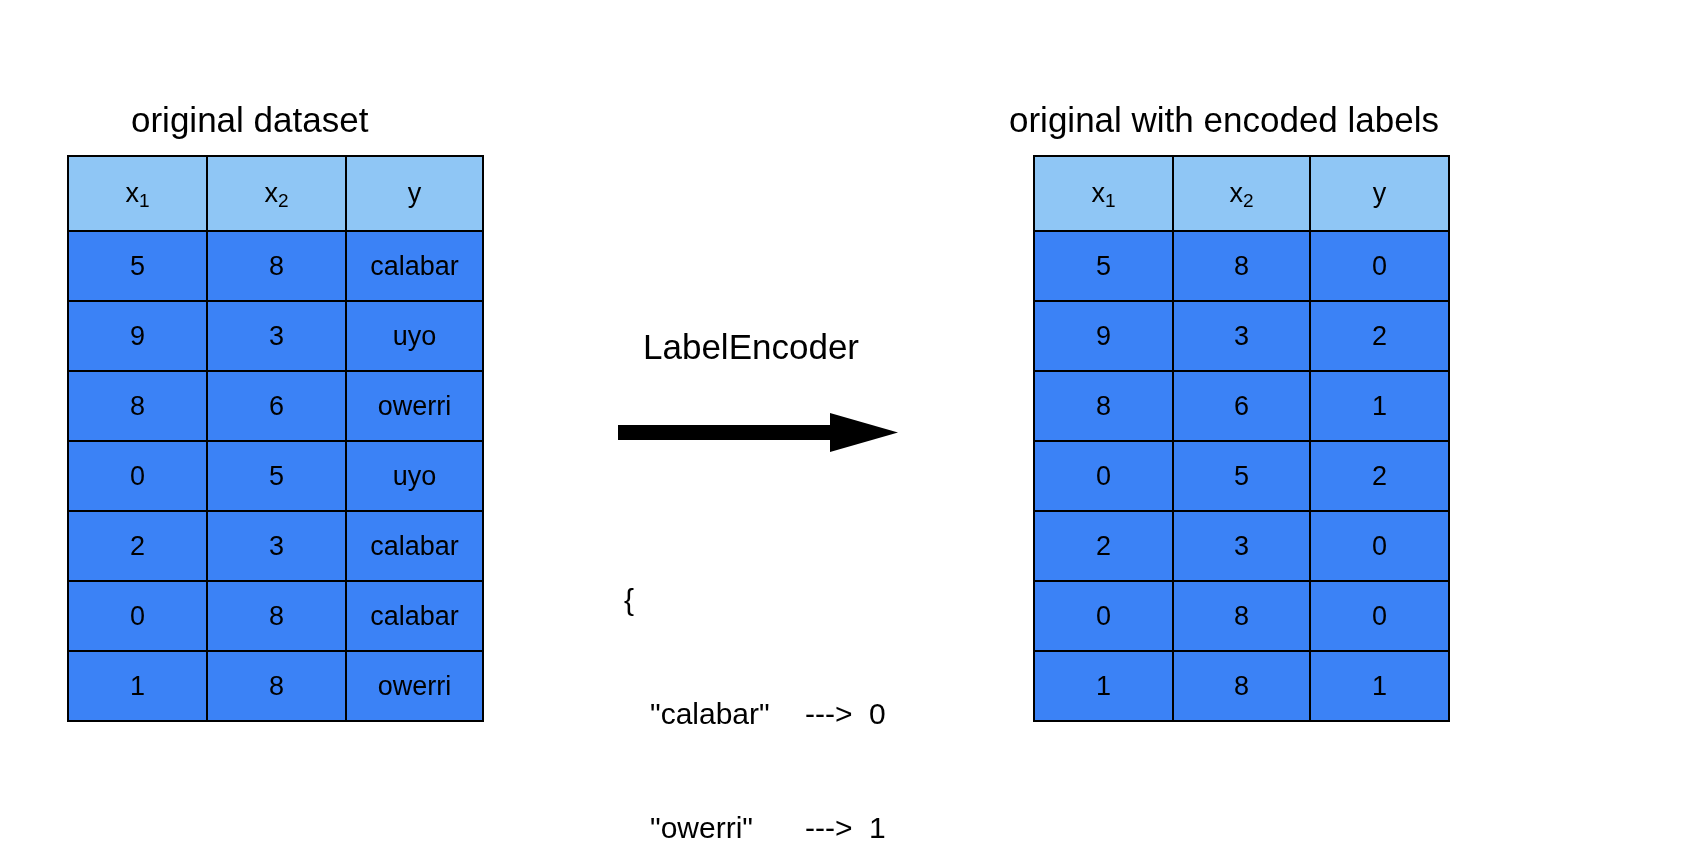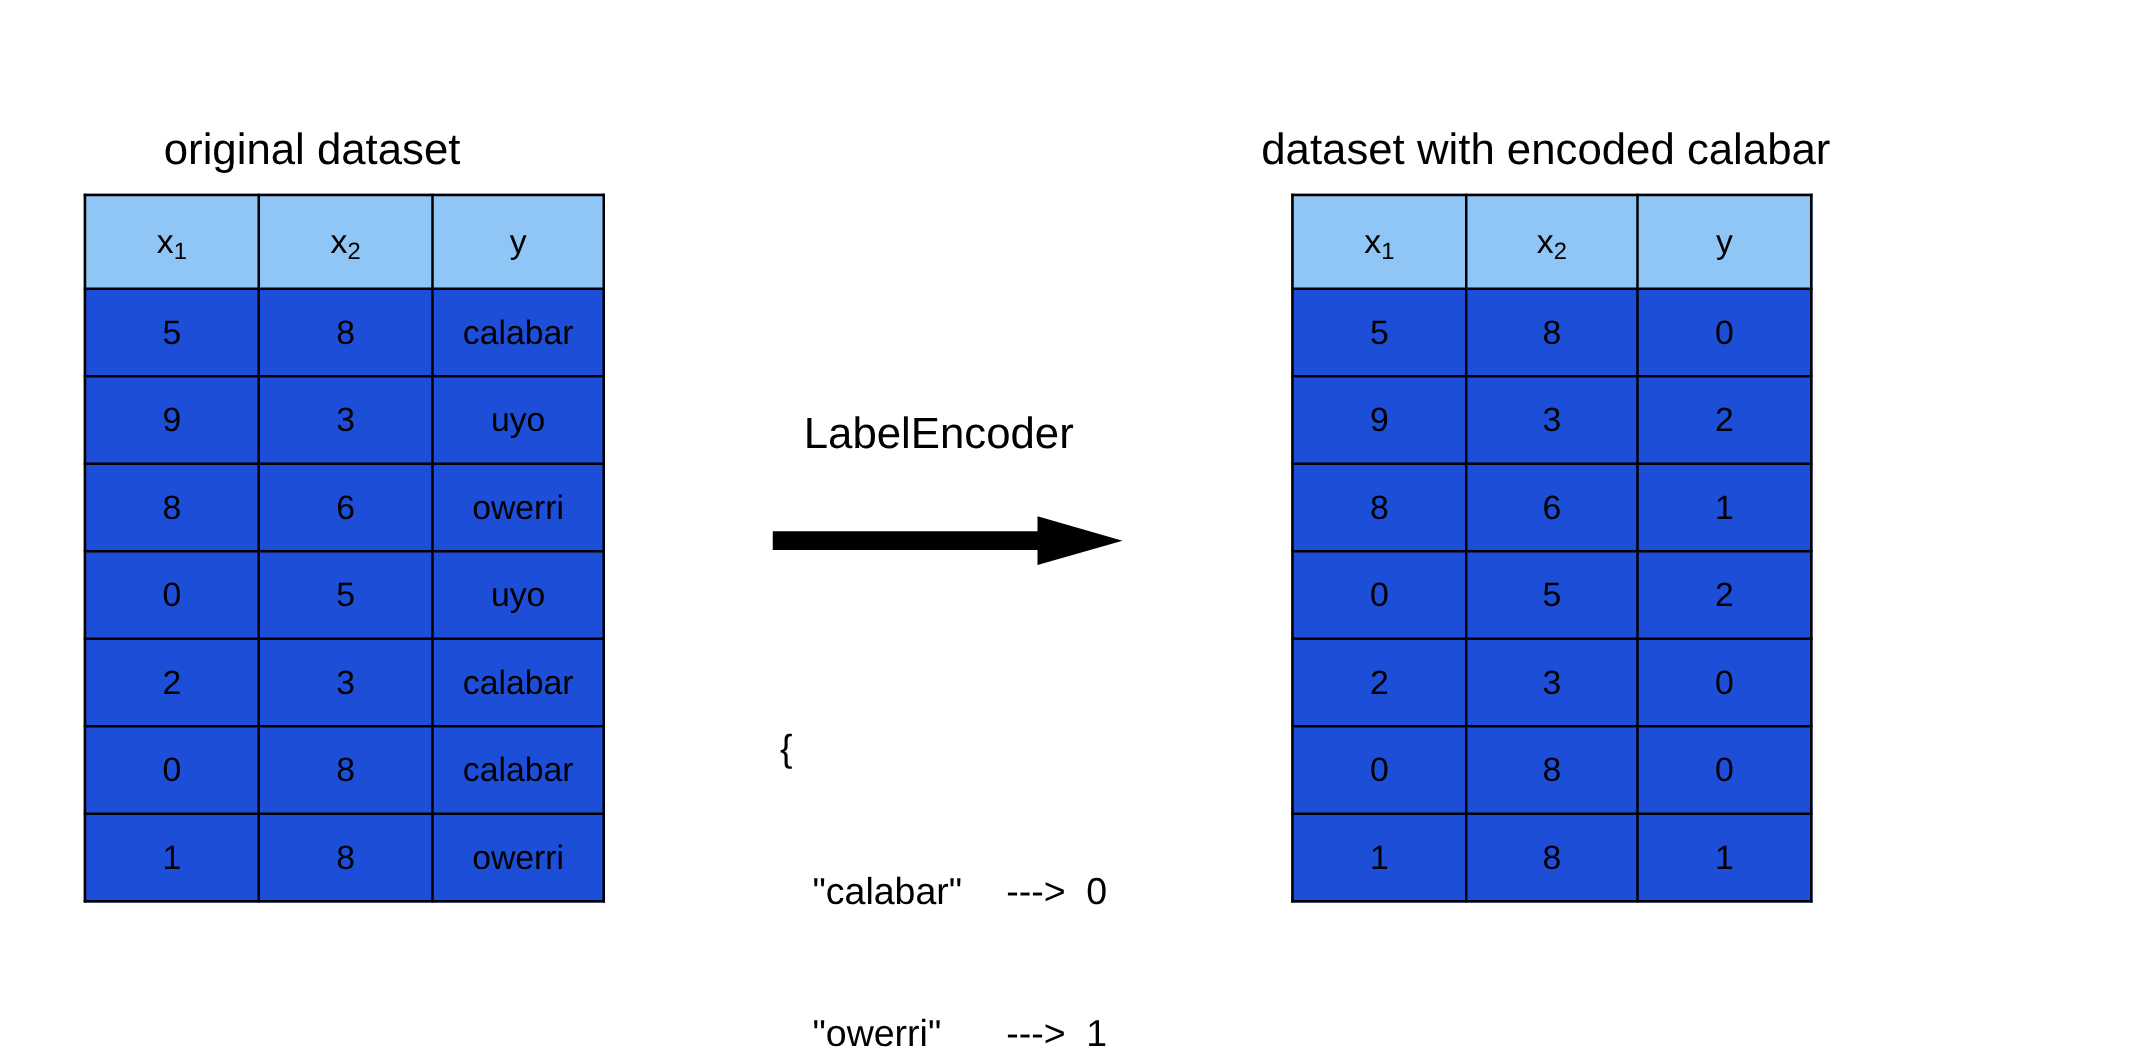--- a/index.html
+++ b/index.html
@@ -30,21 +30,21 @@
     color: #000;
   }
   #title-left  { left: 131px; top: 102px; }
   #title-right { left: 1009px; top: 102px; }
 
   
   .dataset-table {
     position: absolute;
     border-collapse: collapse;
     table-layout: fixed;
-    background: #1d4ed8;
+    background: #3b82f6;
   }
   #table-left  { left: 67px;  top: 155px; }
   #table-right { left: 1033px; top: 155px; }
 
   .dataset-table th,
   .dataset-table td {
     border: 2px solid #000000;
     text-align: center;
     vertical-align: middle;
     font-size: 27px;
@@ -192,21 +192,21 @@
   </svg>
 
   <div id="mapping-block">
     <span class="map-brace">{</span>
     <span class="map-row"><span class="map-key">"calabar"</span><span class="map-arrow">---&gt;</span><span class="map-val">0</span></span>
     <span class="map-row"><span class="map-key">"owerri"</span><span class="map-arrow">---&gt;</span><span class="map-val">1</span></span>
     
     
   </div>
 
-  <div class="panel-title" id="title-right">dataset with encoded calabar</div>
+  <div class="panel-title" id="title-right">original with encoded labels</div>
 
   <table class="dataset-table" id="table-right">
     <colgroup>
       <col class="col-x1">
         <col class="col-x2">
         <col class="col-y">
     </colgroup>
     <thead>
       <tr>
         <th>

